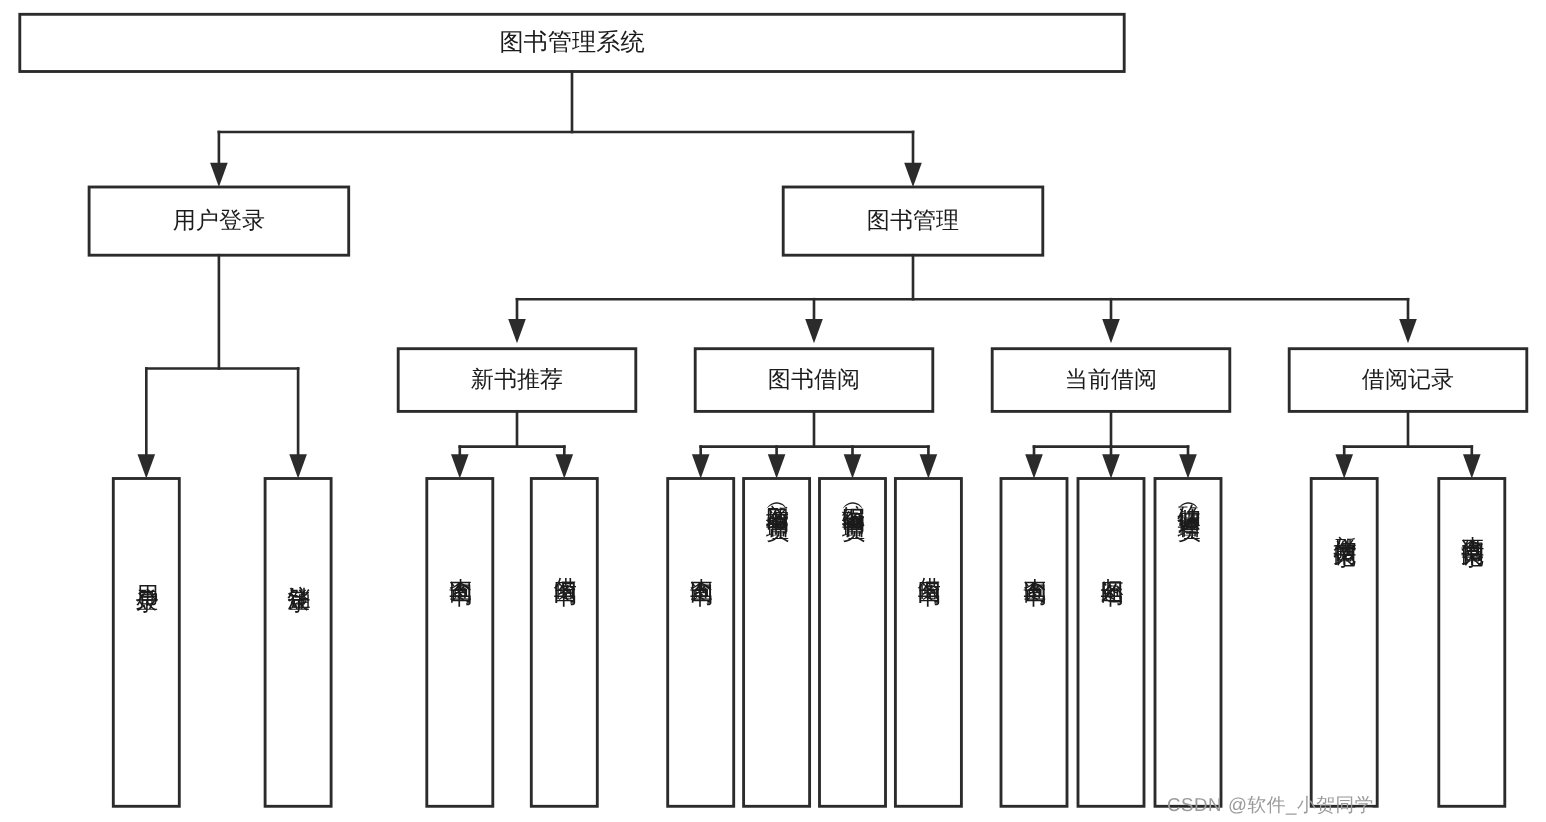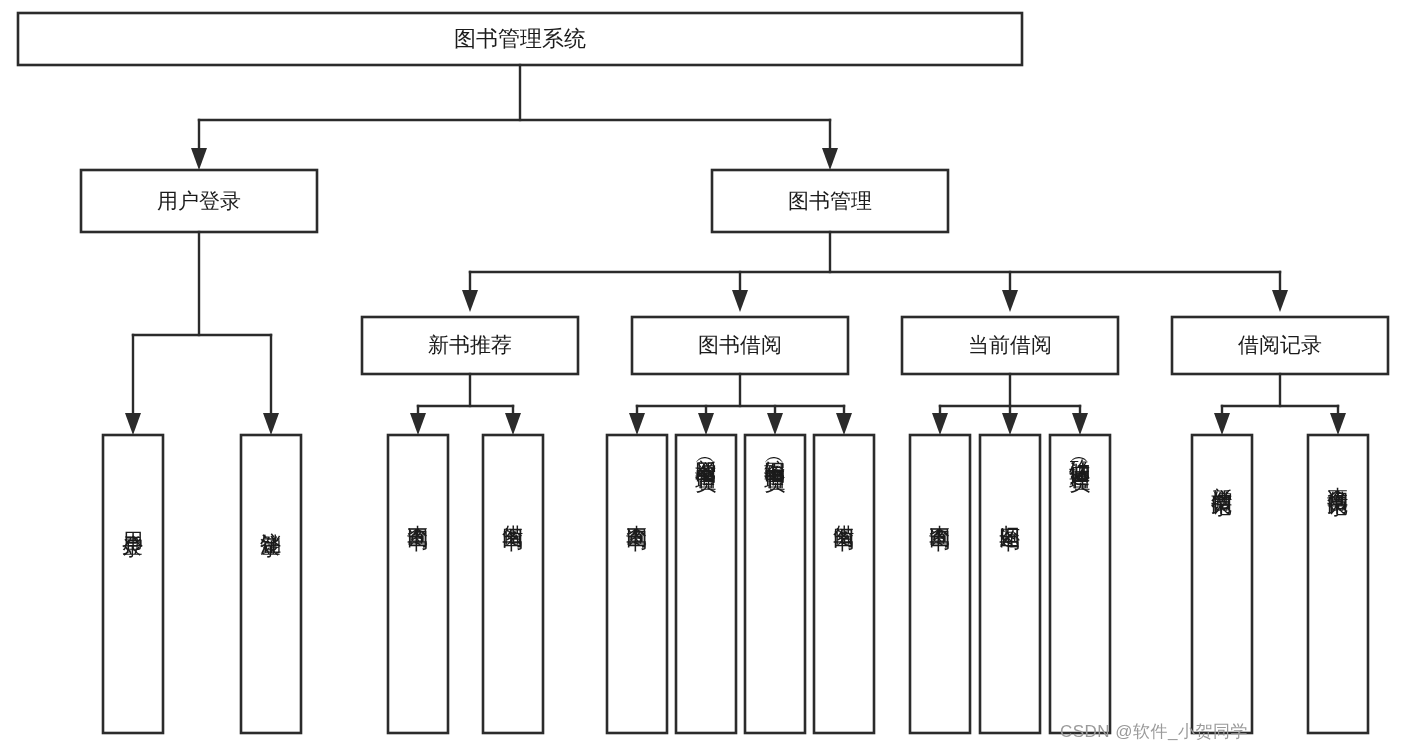--- a/index.html
+++ b/index.html
@@ -12,21 +12,20 @@
     width: 1405px;
     height: 747px;
     font-family: "Liberation Sans", "DejaVu Sans", sans-serif;
     overflow: hidden;
     position: relative;
   }
   #diagram-root {
     position: relative;
     width: 1249px;
     height: 747px;
-    padding-left: 14px;
   }
   svg#chart-svg {
     position: absolute;
     top: 0;
     left: 0;
     width: 1405px;
     height: 747px;
     display: block;
   }
   .node-box {
@@ -67,21 +66,21 @@
     font-family: "Liberation Sans", "DejaVu Sans", sans-serif;
     font-size: 21px;
     line-height: 1.32;
     color: #1b1b1b;
     letter-spacing: 2px;
     white-space: nowrap;
     text-align: left;
   }
   #watermark {
     position: absolute;
-    right: 15px;
+    right: 0;
     bottom: 4px;
     font-family: "Liberation Sans", "DejaVu Sans", sans-serif;
     font-size: 17px;
     color: #9a9a9a;
     letter-spacing: 0.5px;
     white-space: nowrap;
     pointer-events: none;
   }
 </style>
 </head>

